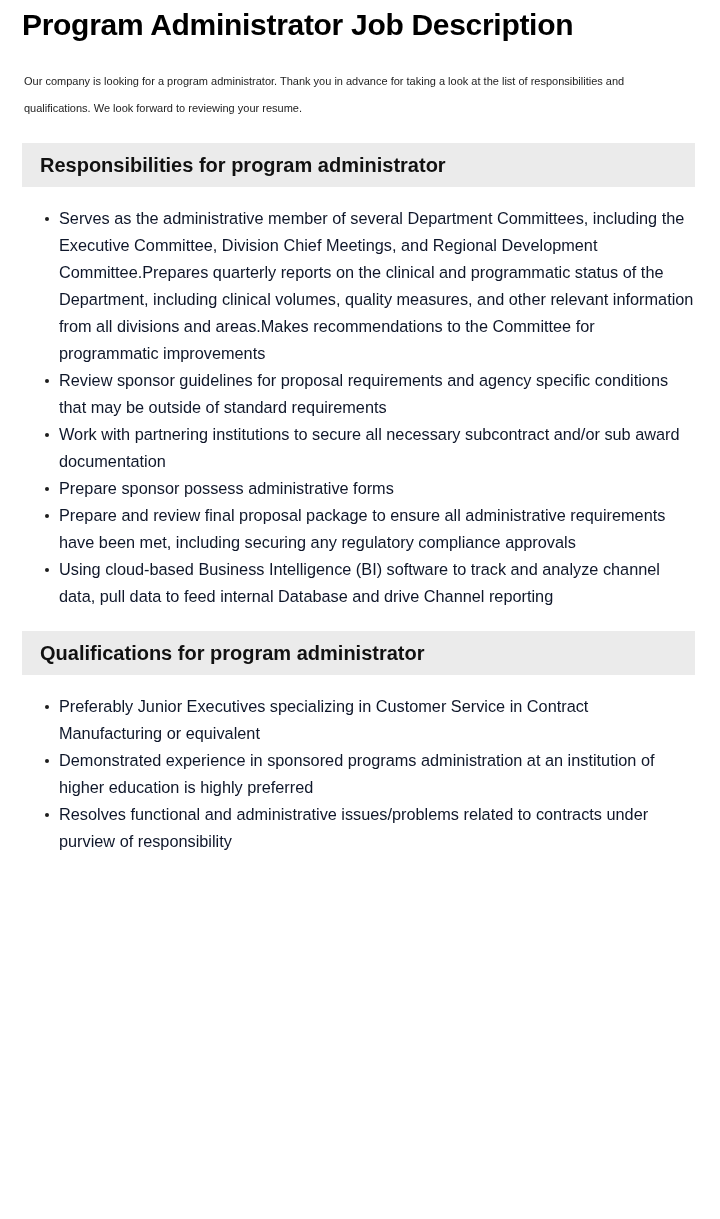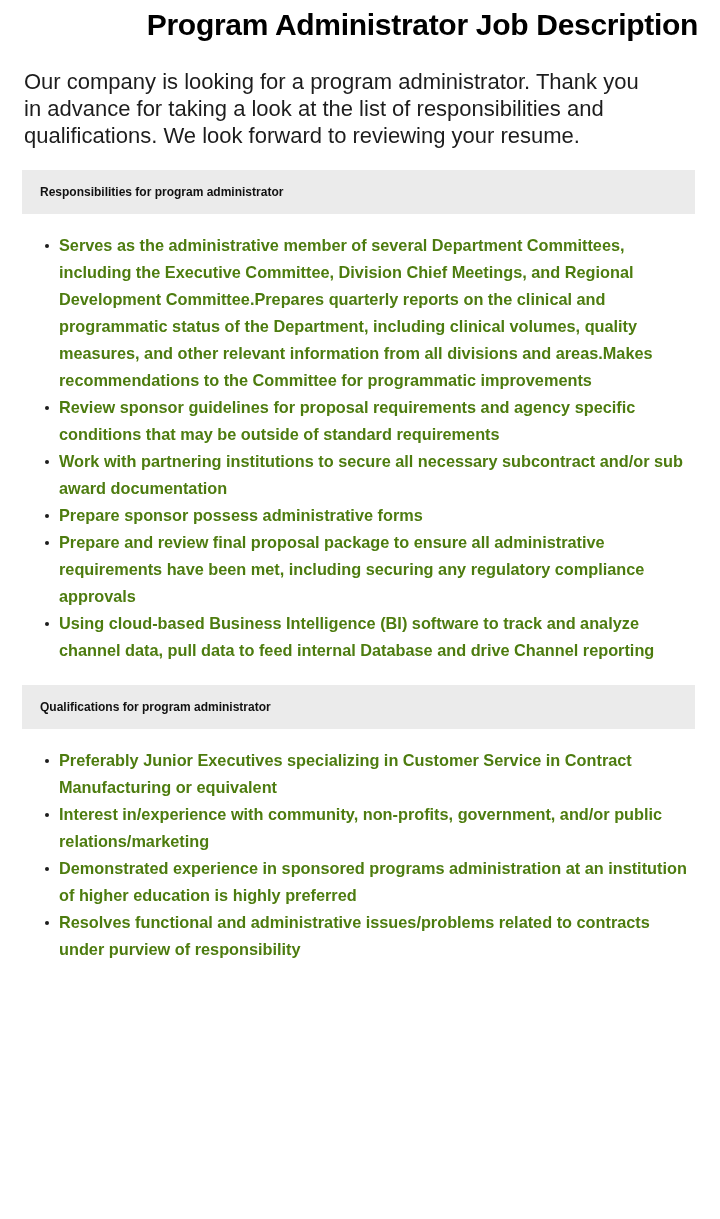--- a/index.html
+++ b/index.html
@@ -20,60 +20,59 @@
     height: 1219px;
     position: relative;
     box-sizing: border-box;
   }
   .doc-title {
     margin: 0;
     padding: 6px 22px 0 22px;
     font-size: 30px;
     line-height: 38px;
     font-weight: bold;
-    text-align: right;
+    text-align: left;
     letter-spacing: -0.3px;
     color: #000000;
   }
   .intro {
     margin: 0;
     padding: 24px 22px 0 24px;
-    font-size: 22px;
+    font-size: 11px;
     line-height: 27px;
     color: #1d1d1d;
     max-width: 676px;
     box-sizing: border-box;
   }
   .section {
     margin-top: 21px;
   }
   .section-header {
     background: #ebebeb;
     margin: 0 25px 0 22px;
     padding: 12px 0 12px 18px;
-    font-size: 12px;
+    font-size: 20px;
     line-height: 20px;
     font-weight: bold;
     color: #111111;
     box-sizing: border-box;
   }
   ul.bullets {
     list-style: none;
     margin: 0;
     padding: 0;
     padding-top: 18px;
   }
   ul.bullets li {
     position: relative;
     margin: 0;
     padding: 0 25px 0 59px;
     font-size: 16.3px;
     line-height: 27px;
-    color: #4d7c0f;
-    font-weight: bold;
+    color: #0f172a;
   }
   ul.bullets li::before {
     content: "";
     position: absolute;
     left: 45px;
     top: 12px;
     width: 4px;
     height: 4px;
     border-radius: 50%;
     background: #1d1d1d;
@@ -98,19 +97,18 @@
       <li>Prepare sponsor possess administrative forms</li>
       <li>Prepare and review final proposal package to ensure all administrative requirements have been met, including securing any regulatory compliance approvals</li>
       <li>Using cloud-based Business Intelligence (BI) software to track and analyze channel data, pull data to feed internal Database and drive Channel reporting</li>
     </ul>
   </div>
 
   <div class="section">
     <div class="section-header">Qualifications for program administrator</div>
     <ul class="bullets qual-list">
       <li>Preferably Junior Executives specializing in Customer Service in Contract Manufacturing or equivalent</li>
-      <li>Interest in/experience with community, non-profits, government, and/or public relations/marketing</li>
       <li>Demonstrated experience in sponsored programs administration at an institution of higher education is highly preferred</li>
       <li>Resolves functional and administrative issues/problems related to contracts under purview of responsibility</li>
     </ul>
   </div>
 
 </div>
 
 </body></html>

